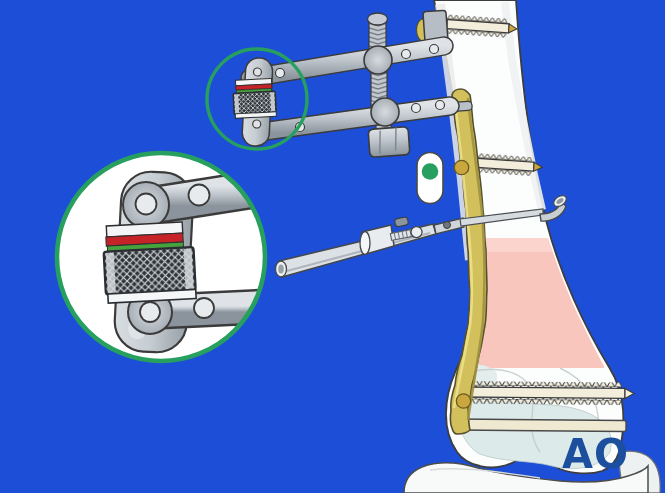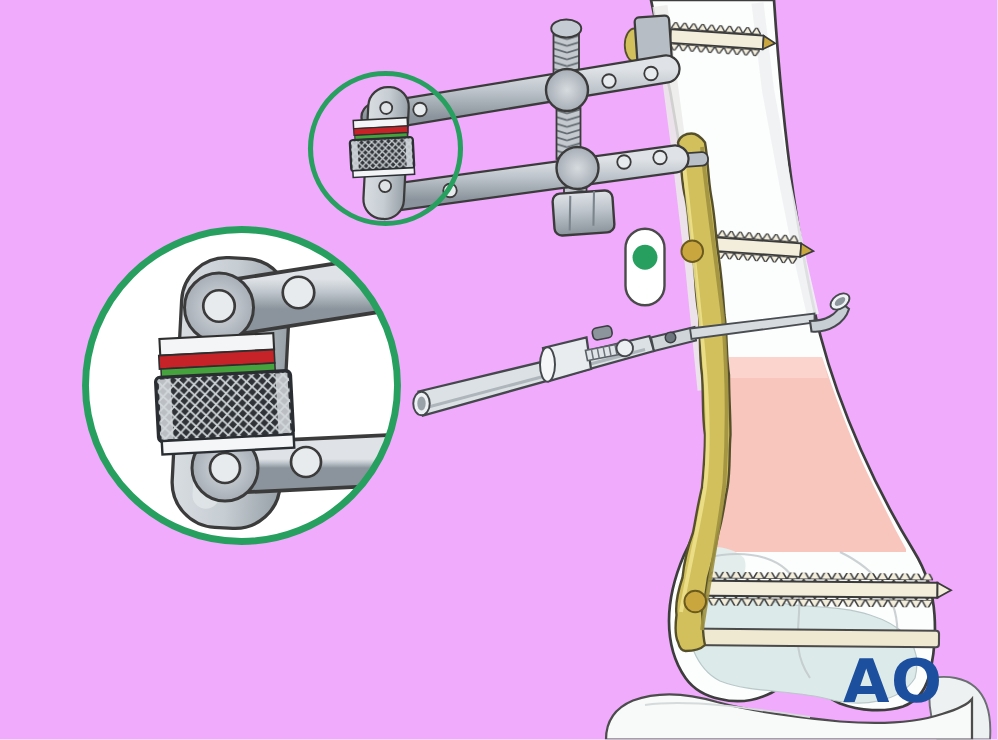--- a/index.html
+++ b/index.html
@@ -1,16 +1,16 @@
 <!DOCTYPE html>
 <html><head>
 <meta charset="utf-8">
 <style>
   html,body{margin:0;padding:0;background:#ffffff;}
-  #stage{position:relative;width:665px;height:493px;background:#f0abfc;overflow:hidden;
+  #stage{position:relative;width:665px;height:493px;background:#1d4ed8;overflow:hidden;
          font-family:"DejaVu Sans","Liberation Sans",sans-serif;}
   #stage svg{position:absolute;left:0;top:0;}
   text.ao{font-family:"DejaVu Sans","Liberation Sans",sans-serif;font-weight:bold;font-size:40px;letter-spacing:1px;}
 </style>
 </head>
 <body>
 
 <div id="stage">
 <svg width="665" height="493" viewBox="0 0 665 493">
   <defs>

